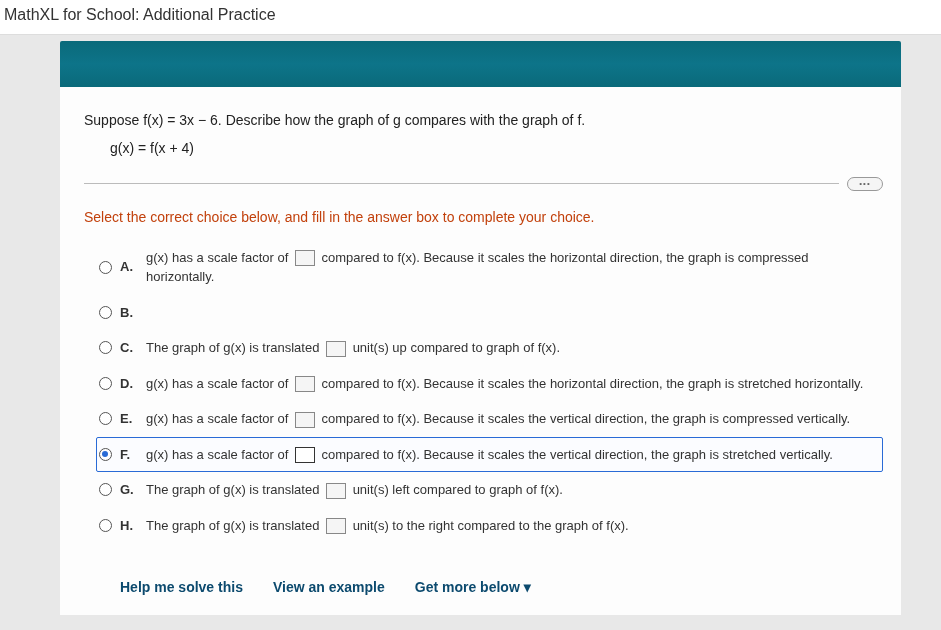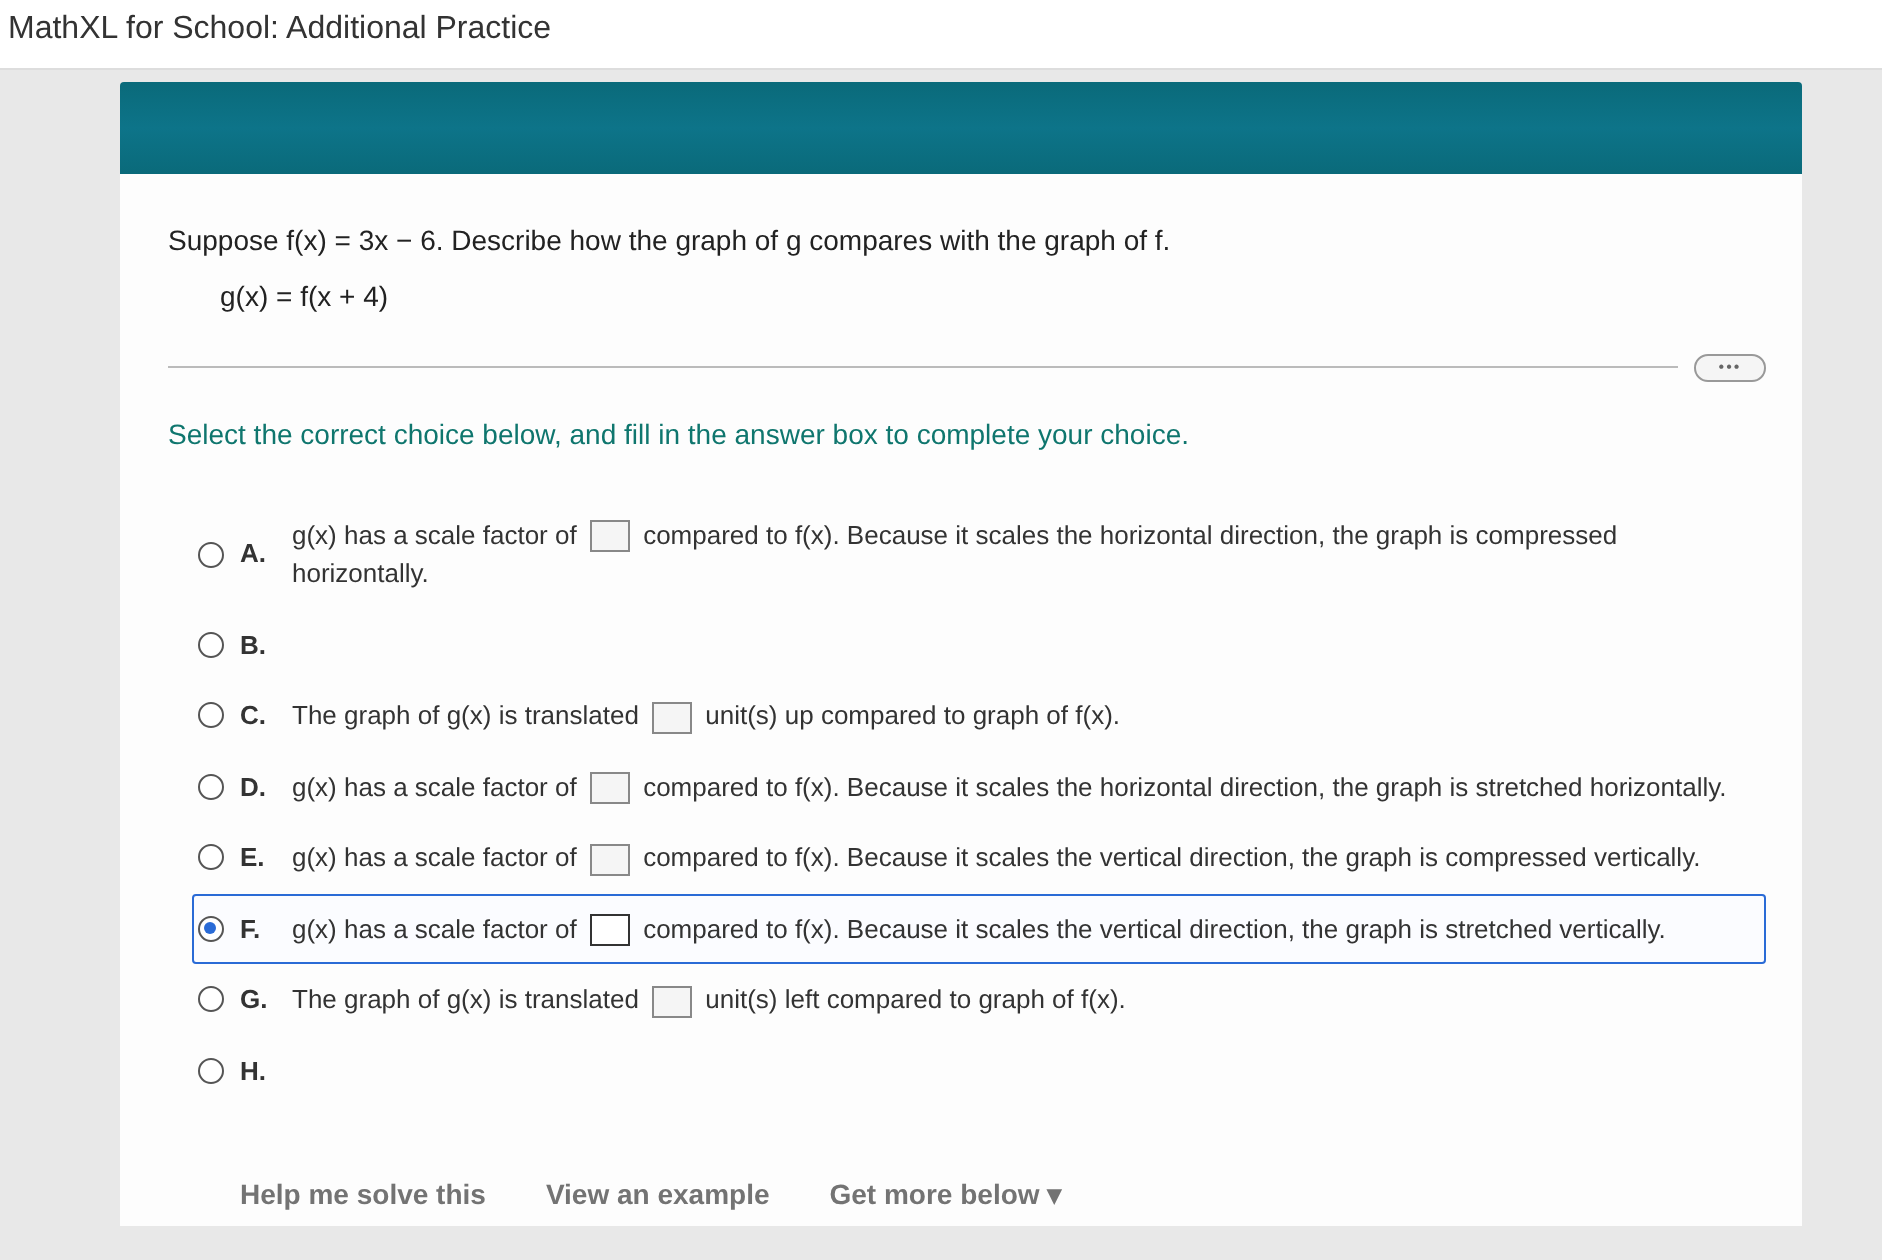--- a/index.html
+++ b/index.html
@@ -22,21 +22,21 @@
     }
     .banner {
       background: linear-gradient(180deg, #0a6a7a 0%, #0d7489 50%, #0a6a7a 100%);
       height: 46px;
       margin: 6px 40px 0 60px;
       border-radius: 2px 2px 0 0;
     }
     .content-wrap {
       background: #fdfdfd;
       margin: 0 40px 0 60px;
-      padding: 22px 18px 8px 24px;
+      padding: 22px 18px 20px 24px;
       min-height: 520px;
     }
     .prompt-block {
       font-size: 14px;
       color: #222;
       line-height: 1.7;
       margin-bottom: 16px;
     }
     .prompt-line1 { margin-bottom: 4px; }
     .prompt-line2 { padding-left: 26px; }
@@ -58,22 +58,22 @@
       display: flex;
       align-items: center;
       justify-content: center;
       font-size: 8px;
       color: #666;
       letter-spacing: 1px;
       margin-left: 8px;
     }
     .instruction {
       font-size: 14px;
-      color: #0f766e;
-      margin-bottom: 25px;
+      color: #c2410c;
+      margin-bottom: 15px;
     }
     .choices {
       padding-left: 12px;
     }
     .choice-row {
       display: flex;
       align-items: center;
       font-size: 13px;
       color: #333;
       padding: 7px 4px 7px 2px;
@@ -124,21 +124,21 @@
       background: #fff;
       border: 1px solid #333;
     }
     .footer-links {
       margin-top: 36px;
       padding-left: 36px;
       display: flex;
       gap: 30px;
       font-size: 14px;
       font-weight: bold;
-      color: #737373;
+      color: #0c4a6e;
     }
     .footer-links span { cursor: pointer; }
   </style>
 </head>
 <body>
 
 <div class="header-area">
   <div class="header-title">MathXL for School: Additional Practice</div>
 </div>
 
@@ -189,20 +189,21 @@
         <span class="choice-text"><span>g(x) has a scale factor of </span><span class="ans-box"></span><span> compared to f(x). Because it scales the vertical direction, the graph is stretched vertically.</span></span>
       </div>
       <div class="choice-row">
         <span class="radio"></span>
         <span class="choice-letter">G.</span>
         <span class="choice-text"><span>The graph of g(x) is translated </span><span class="ans-box"></span><span> unit(s) left compared to graph of f(x).</span></span>
       </div>
       <div class="choice-row">
         <span class="radio"></span>
         <span class="choice-letter">H.</span>
+        <span class="choice-text"><span>The graph of g(x) is translated </span><span class="ans-box"></span><span> unit(s) to the right compared to the graph of f(x).</span></span>
       </div>
     </div>
 
   <div class="footer-links">
     <span>Help me solve this</span>
     <span>View an example</span>
     <span><span>Get more below</span> <span>▾</span></span>
   </div>
 
 </div>

